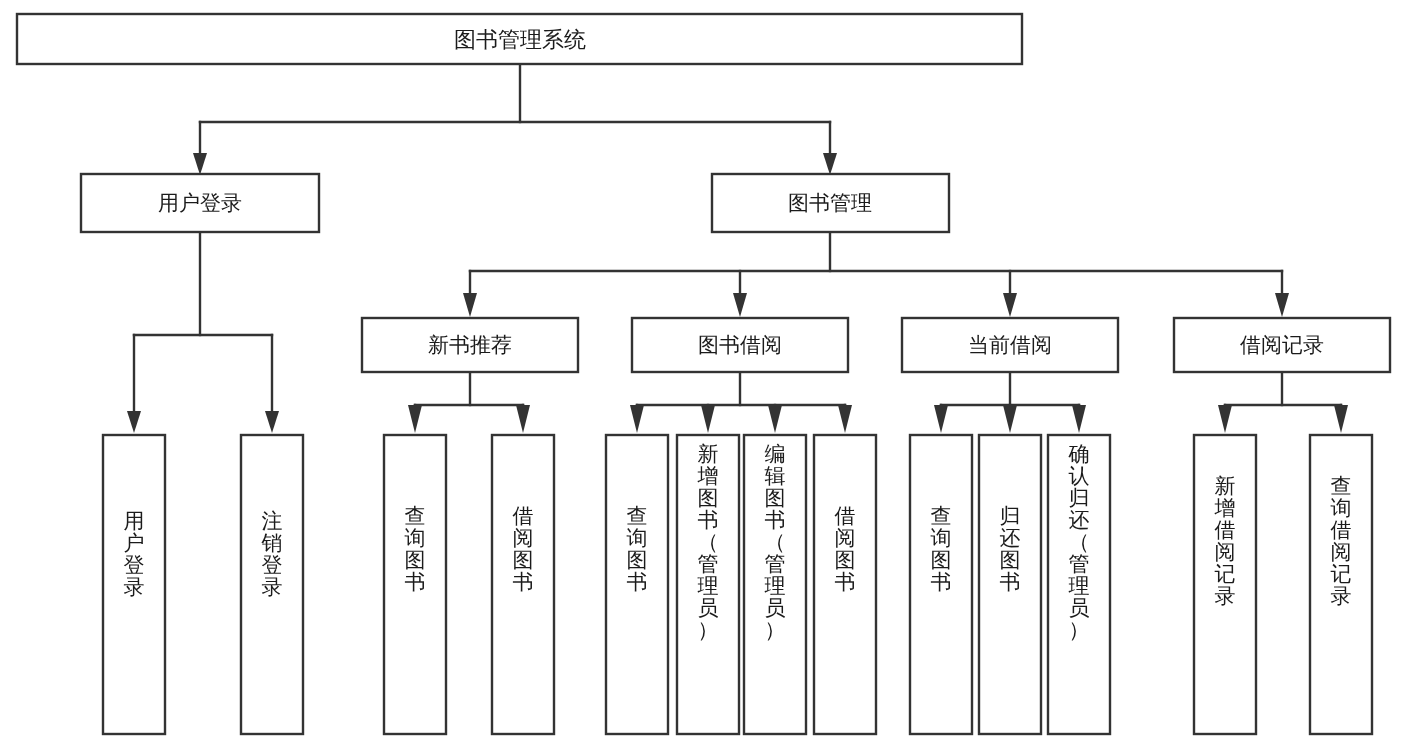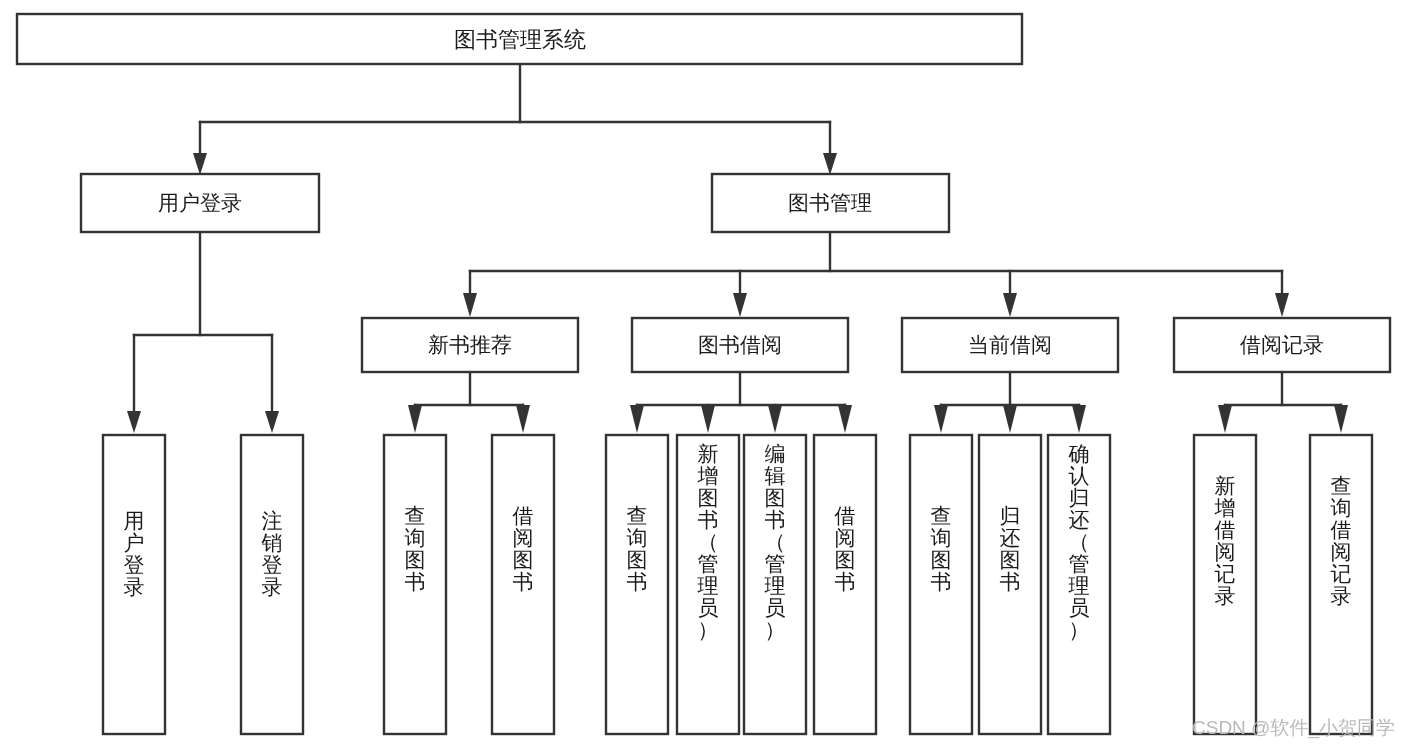--- a/index.html
+++ b/index.html
@@ -283,14 +283,13 @@
 阅
 记
 录</div>
   <div class="vlabel" style="left:1310px; top:475px; width:62px;">查
 询
 借
 阅
 记
 录</div>
 
-  <div class="watermark">CSDN @软件_小贺同学</div>
 </div>
 
 </body></html>

